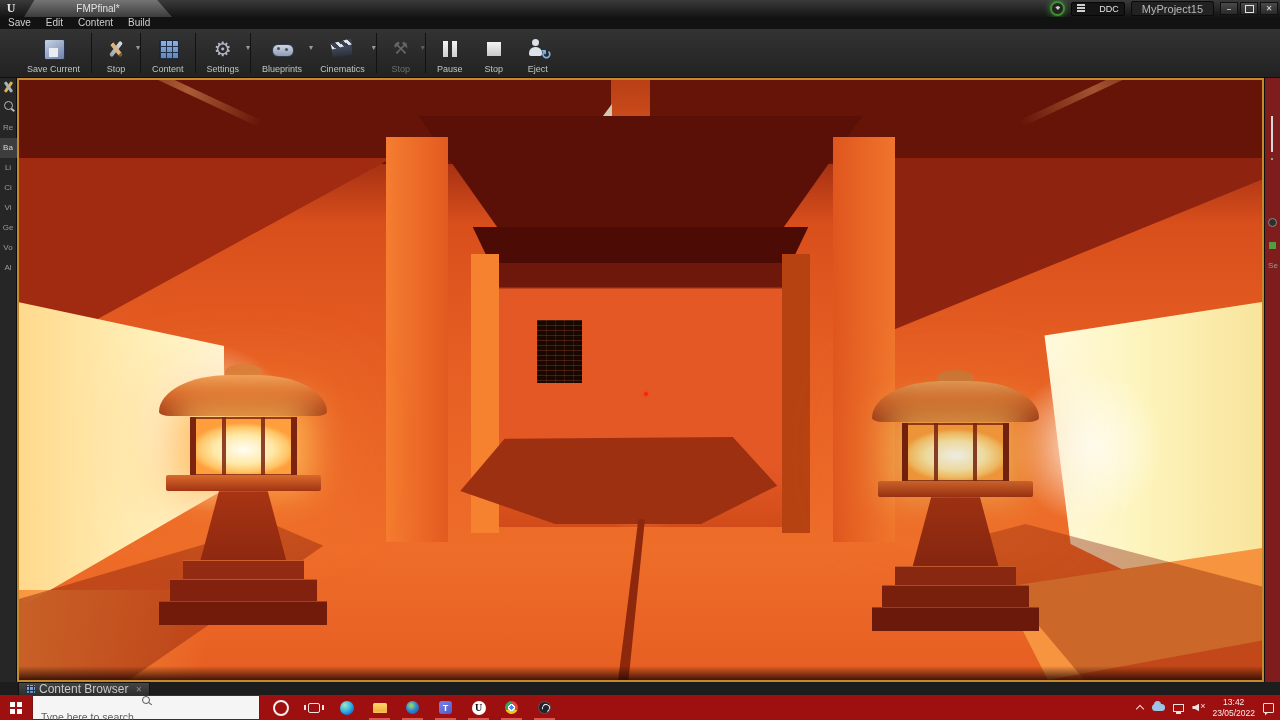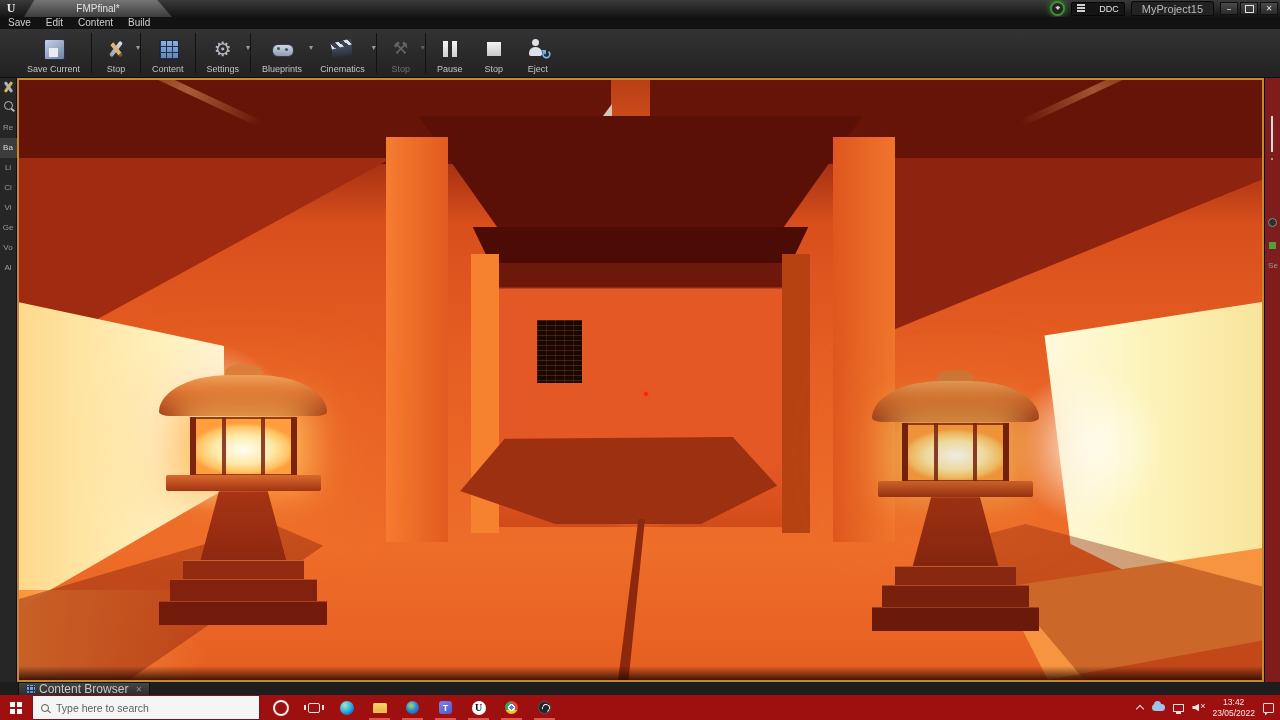--- a/index.html
+++ b/index.html
@@ -212,21 +212,21 @@
   .cb-close::after { content:"✕"; }
 
   
   .taskbar { position:absolute; left:0; top:695px; width:1280px; height:25px; background:#9e1010;
     display:flex; align-items:center; }
   .start-btn { width:32px; height:25px; display:flex; align-items:center; justify-content:center; }
   .win-logo { width:12px; height:12px; position:relative; }
   .win-logo::before { content:""; position:absolute; left:0; top:0; width:5px; height:5px; background:#fff;
     box-shadow:7px 0 0 #fff,0 7px 0 #fff,7px 7px 0 #fff; }
   .search-box { width:228px; height:25px; background:#f5f5f5; border:1px solid #7a1414;
-    display:flex; align-items:center; gap:7px; padding:0 8px; }
+    display:flex; align-items:center; gap:7px; padding:0 8px;flex-direction:column; }
   .mag { width:8px; height:8px; position:relative; flex:none; }
   .mag::before { content:""; position:absolute; left:0; top:0; width:6px; height:6px;
     border:1.4px solid #555; border-radius:50%; }
   .mag::after { content:""; position:absolute; left:6px; top:7px; width:4px; height:1.4px;
     background:#555; transform:rotate(40deg); }
   .search-box input { border:none; outline:none; background:transparent; font-size:10.5px;
     color:#444; width:100%; font-family:"Liberation Sans",sans-serif; }
   .search-box input::placeholder { color:#5f5f5f; }
   .tb-icons { display:flex; height:25px; margin-left:4px; }
   .ti { width:33px; height:25px; display:flex; align-items:center; justify-content:center; position:relative; }

